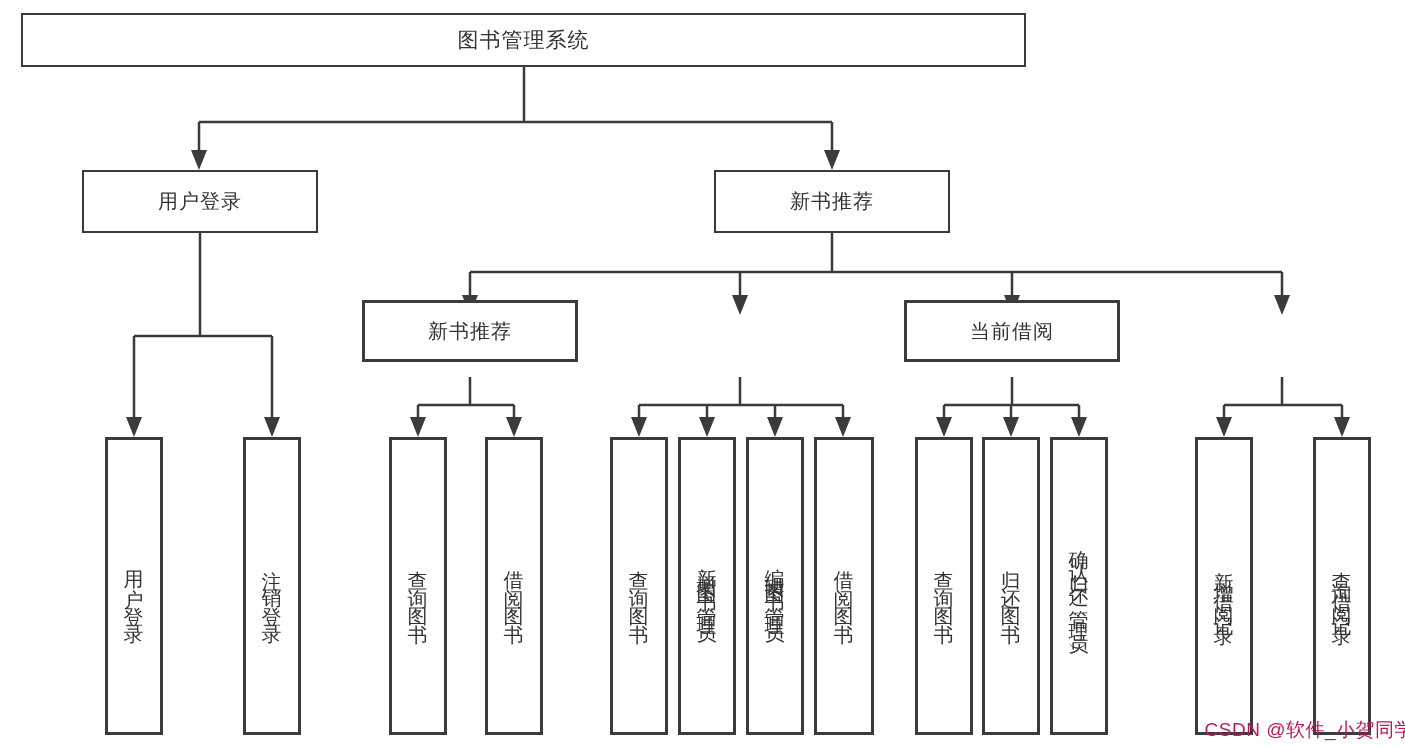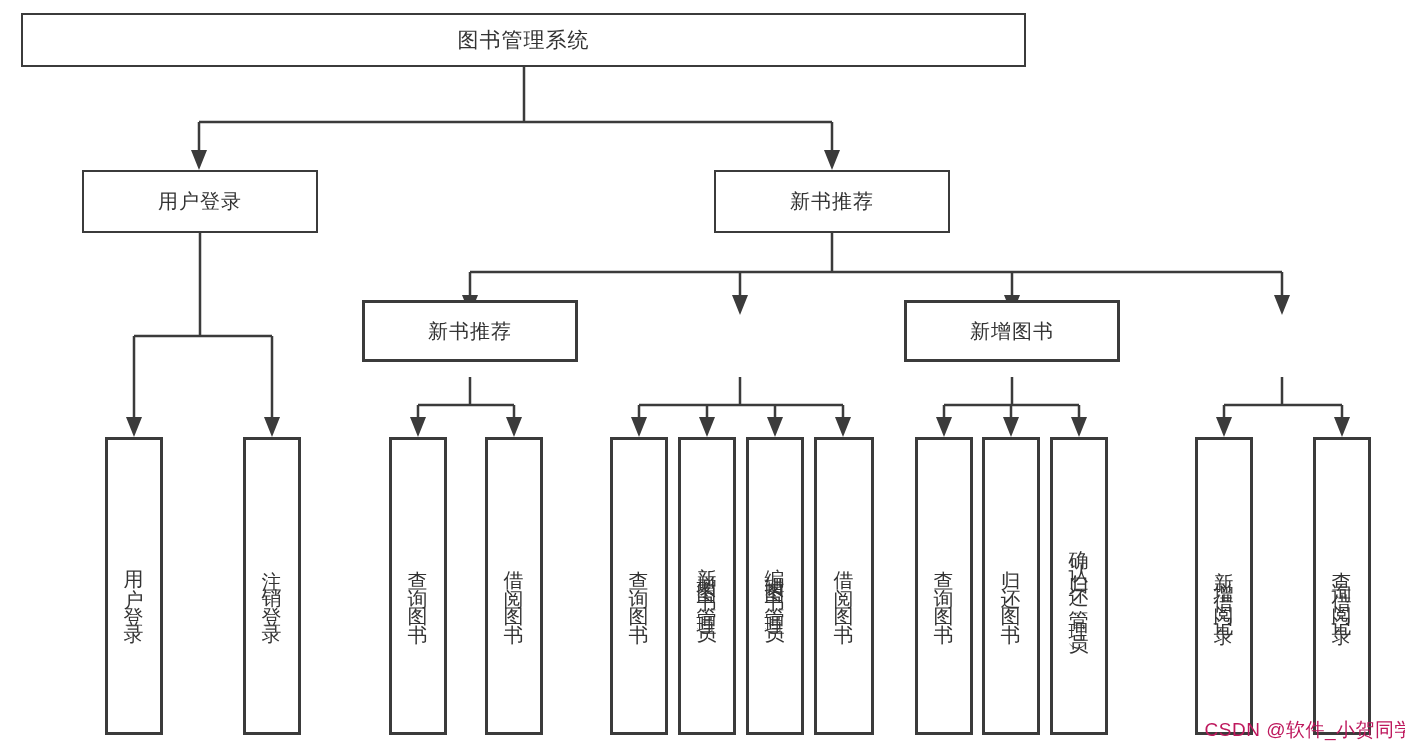--- a/index.html
+++ b/index.html
@@ -85,21 +85,21 @@
     <span class="hlabel">用户登录</span>
   </div>
   <div class="box l2" style="left:714px">
     <span class="hlabel">新书推荐</span>
   </div>
 
   <div class="box l3" style="left:362px">
     <span class="hlabel">新书推荐</span>
   </div>
   <div class="box l3" style="left:904px">
-    <span class="hlabel">新增图书</span>
+    <span class="hlabel">当前借阅</span>
   </div>
 
   <div class="box leaf" style="left:105px">
     <span class="vtext sp4">用户登录</span>
   </div>
   <div class="box leaf" style="left:243px">
     <span class="vtext sp4">注销登录</span>
   </div>
 
   <div class="box leaf" style="left:389px">

